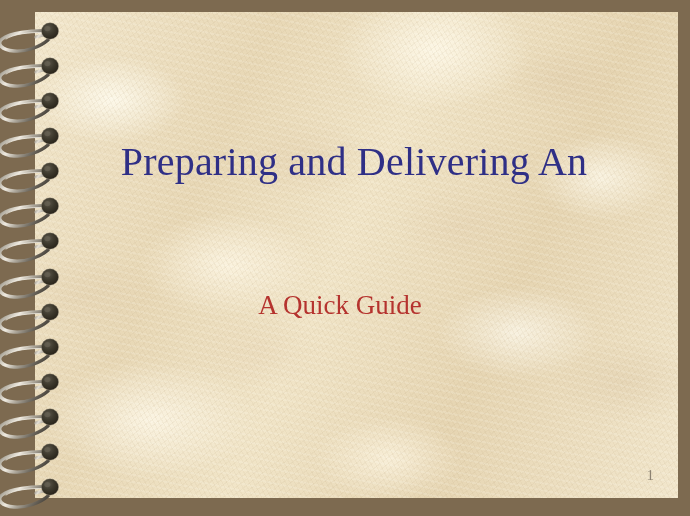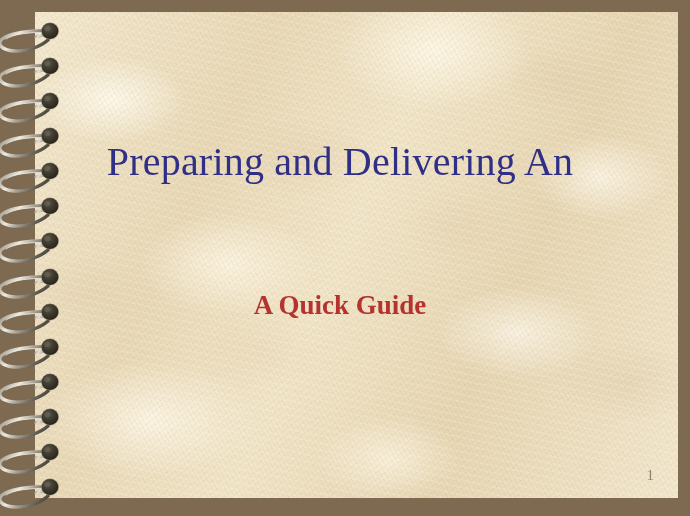--- a/index.html
+++ b/index.html
@@ -59,40 +59,39 @@
     left: 0;
     top: 0;
     width: 90px;
     height: 516px;
     pointer-events: none;
   }
 
   
   #title-block {
     position: absolute;
-    left: 35px;
+    left: 49px;
     top: 136px;
     width: 610px;
     text-align: center;
   }
   .title-line {
     color: #2f2f86;
     font-size: 40px;
     line-height: 52px;
     letter-spacing: 0.2px;
     white-space: nowrap;
   }
 
   #subtitle-block {
     position: absolute;
     left: 35px;
     top: 288px;
     width: 610px;
     text-align: center;
-    font-weight: bold;
   }
   #subtitle {
     color: #b5332e;
     font-size: 27px;
     line-height: 34px;
     white-space: nowrap;
   }
 
   #page-number {
     position: absolute;

